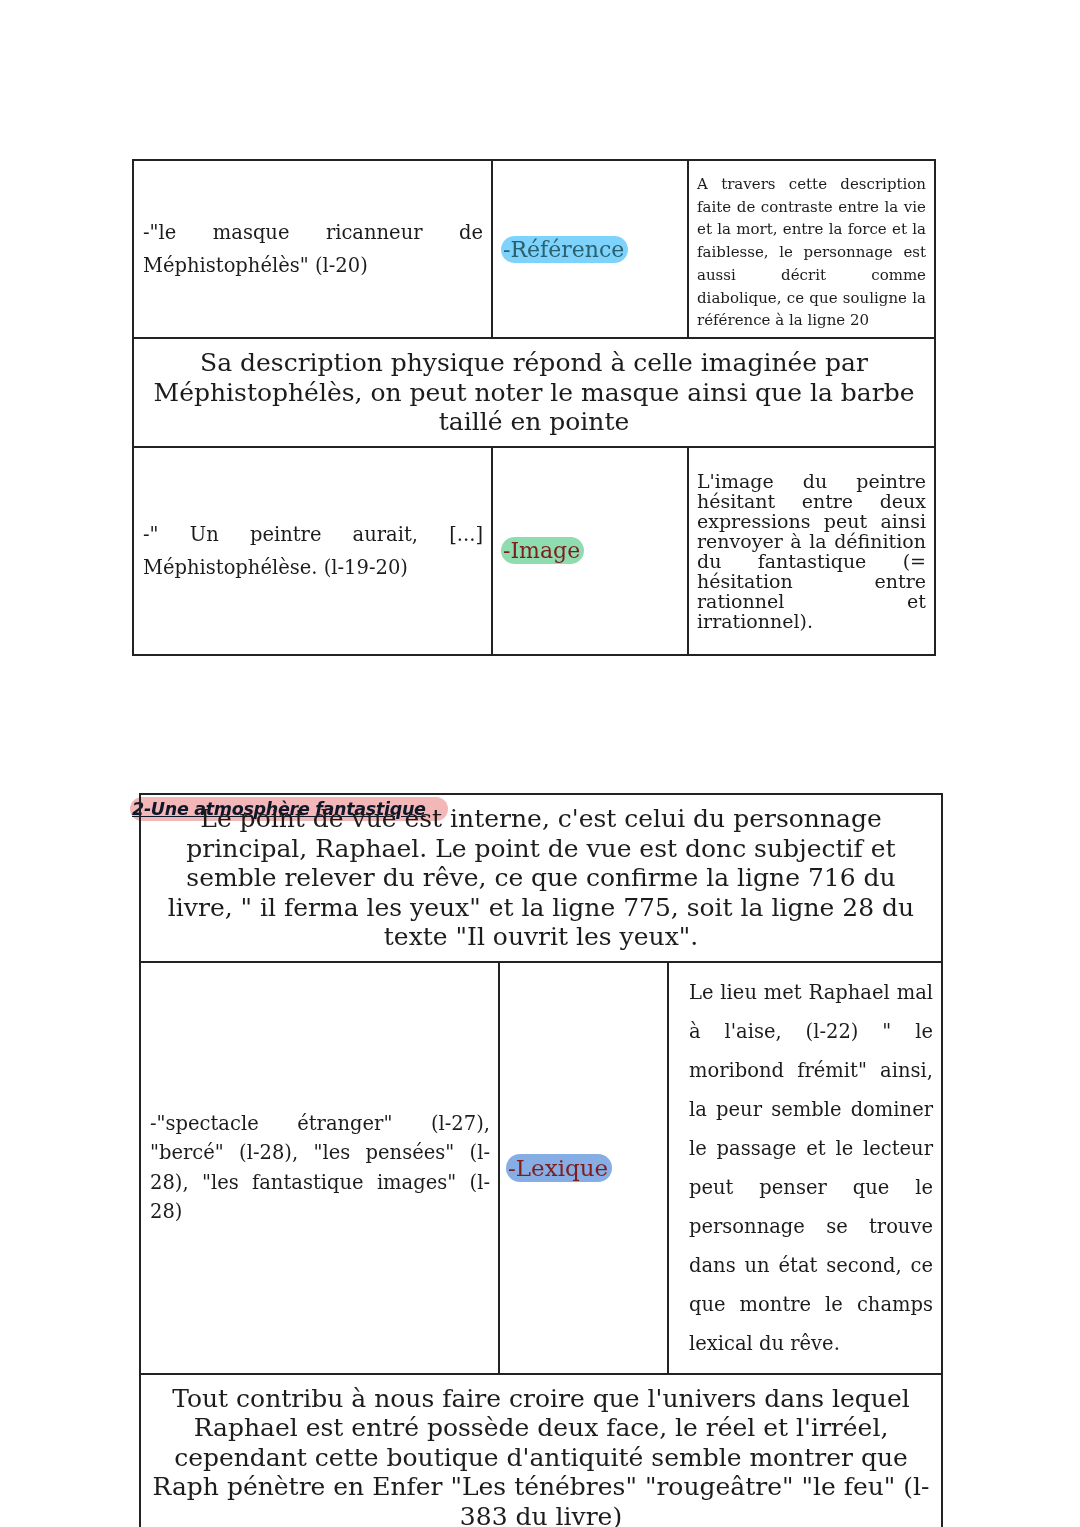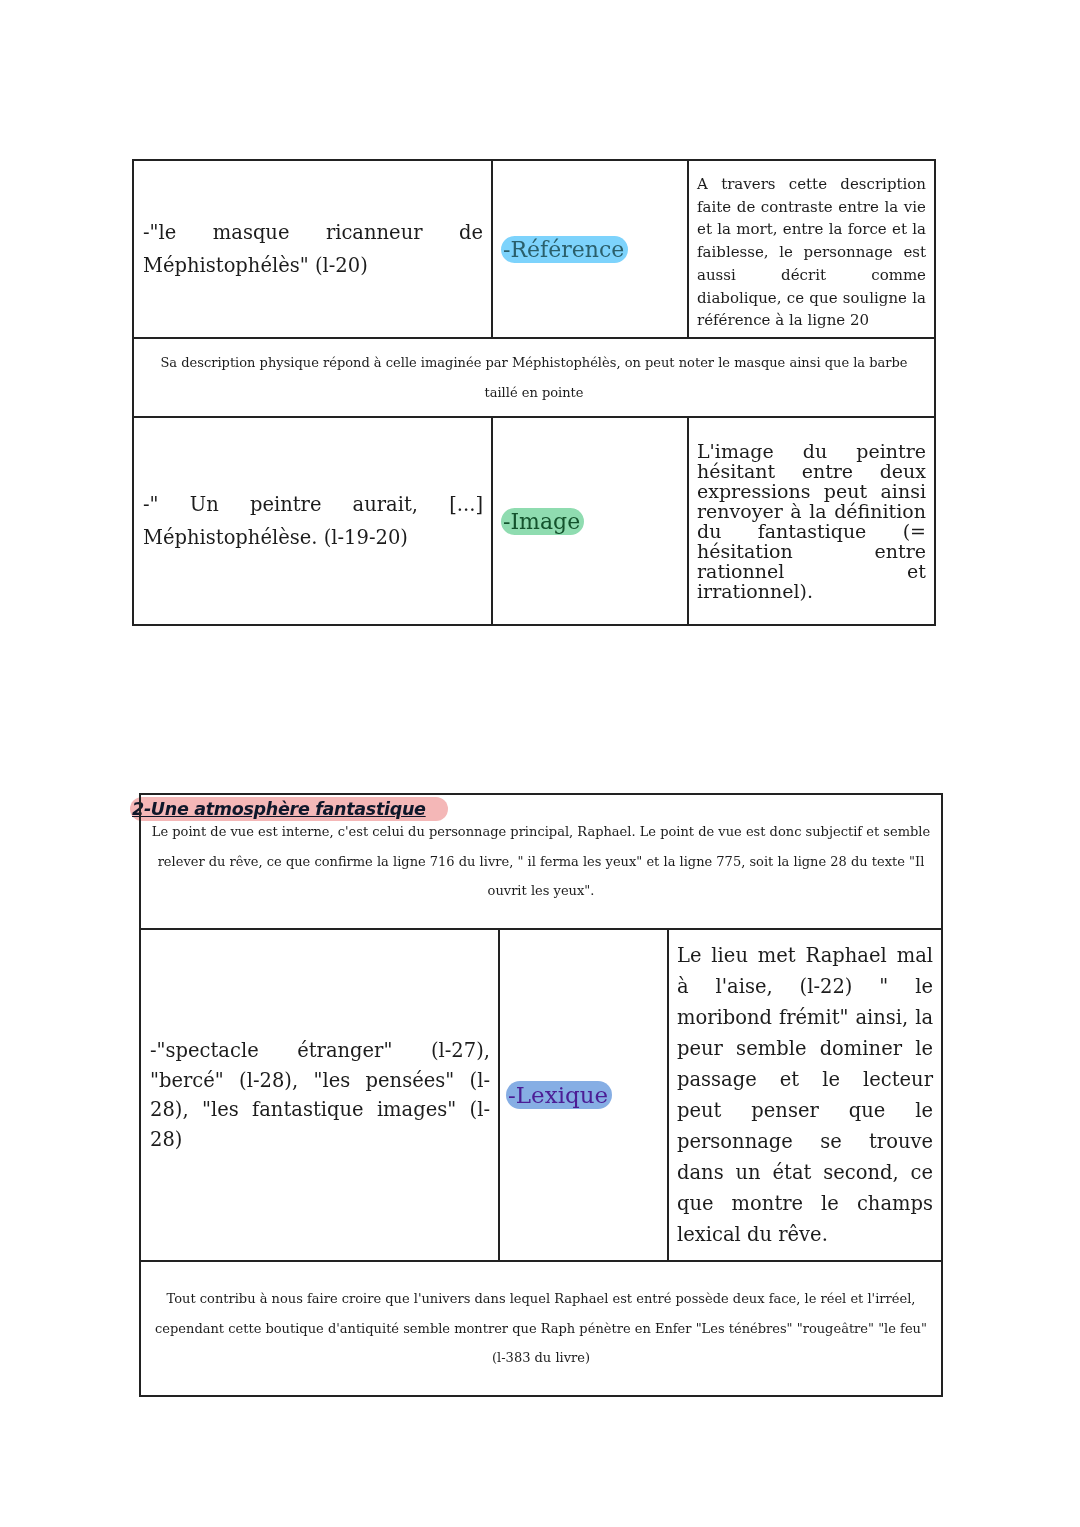--- a/index.html
+++ b/index.html
@@ -6,27 +6,27 @@
   body { width: 1080px; height: 1527px; position: relative; overflow: hidden;
          font-family: "DejaVu Serif", "Liberation Serif", serif; color: #1c1c1c; }
   table { border-collapse: collapse; position: absolute; table-layout: fixed; }
   td { border: 2px solid #222; vertical-align: middle; padding: 0; }
   #t1 { left: 132px; top: 159px; width: 802px; }
   #t2 { left: 139px; top: 793px; width: 802px; }
   .quote { font-size: 19.5px; line-height: 33px; text-align: justify; text-align-last: justify; padding: 0 8px 0 9px; }
   .quote.last-left { text-align-last: left; }
   .analysis-sm { font-size: 15px; line-height: 22.7px; text-align: justify; padding: 8px 8px 1px 8px; }
   .analysis-md { font-size: 19px; line-height: 20px; text-align: justify; padding: 8px 8px 8px 8px; }
-  .analysis-lg { font-size: 19.5px; line-height: 31px; text-align: justify; padding: 10px 8px 10px 8px; }
-  .center { font-size: 13px; line-height: 29.5px; text-align: center; padding: 9px 10px 9px 10px; }
+  .analysis-lg { font-size: 19.5px; line-height: 39px; text-align: justify; padding: 10px 8px 10px 20px; }
+  .center { font-size: 25px; line-height: 29.5px; text-align: center; padding: 9px 10px 9px 10px; }
   .proc { padding-left: 8px; font-size: 22px; }
   .hl { padding: 1px 4px 1px 2px; border-radius: 14px; }
   .hl-ref { background: #7dd3fc; color: #2a5f6b; }
-  .hl-img { background: #8fdcb0; color: #14532d; }
-  .hl-lex { background: #86aee4; color: #4c1d95; }
+  .hl-img { background: #8fdcb0; color: #7f1d1d; }
+  .hl-lex { background: #86aee4; color: #7f1d1d; }
   .heading { position: absolute; left: 130px; top: 797px; font-family: "DejaVu Sans", "Liberation Sans", sans-serif;
              font-weight: bold; font-style: italic; font-size: 17.5px; text-decoration: underline;
              color: #0f172a; background: #f4b7b7; border-radius: 14px; padding: 2px 22px 2px 2px; letter-spacing: -0.3px; }
 </style>
 </head>
 <body>
 
 <table id="t1">
   <colgroup>
       <col style="width:359px">

